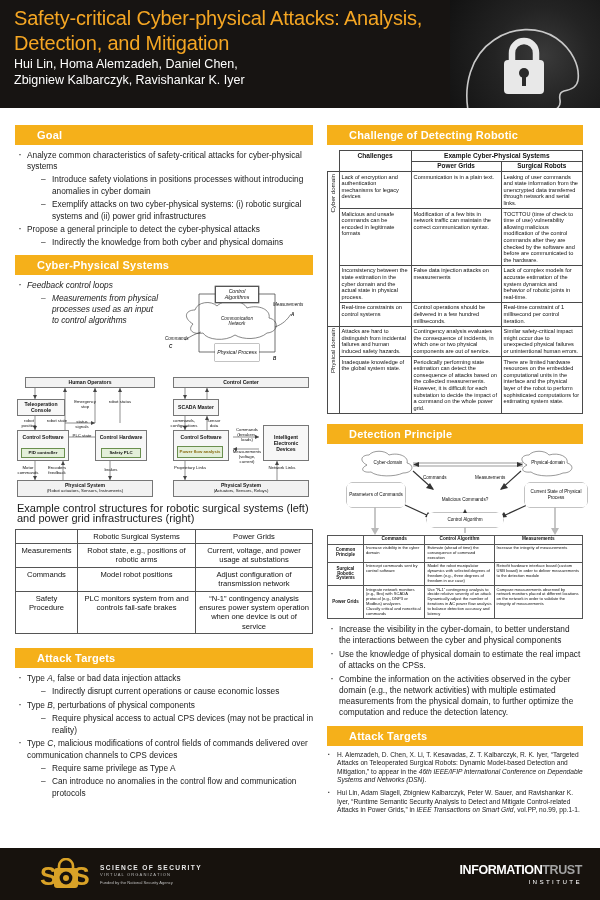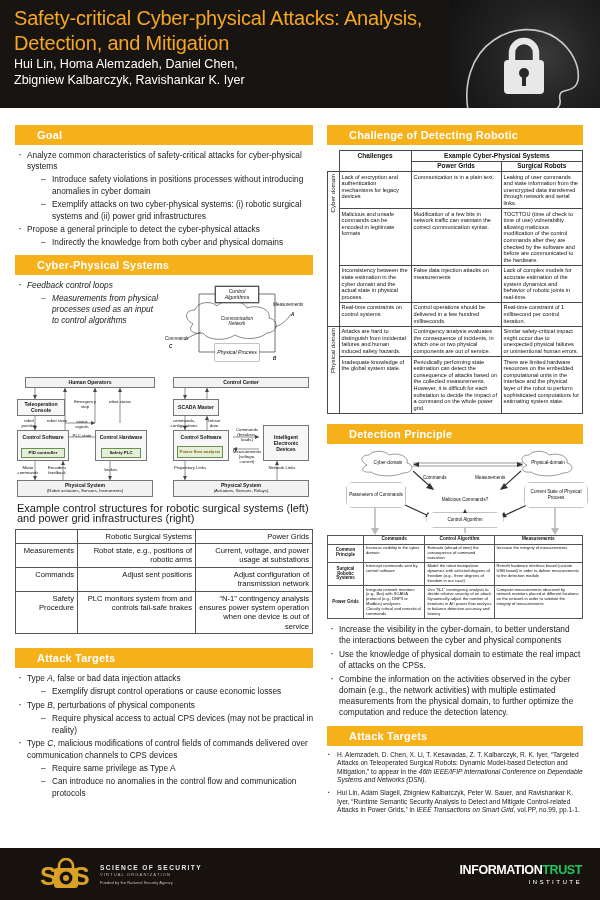--- a/index.html
+++ b/index.html
@@ -121,21 +121,21 @@
   .cbox.green { background:#e3efd9; border:1px solid #6a8f4e; font-weight:bold; }
   .clab { position:absolute; font-size:4.3px; color:#111; line-height:5px; text-align:center; }
   .cap { font-size:11px; line-height:10.5px; color:#1a1a1a; margin:4px 0 5px 2px; }
 
   
   table.cmp {
     width: 100%; border-collapse: collapse; background:#fff;
     font-size: 7.6px; color:#111;
   }
   table.cmp th, table.cmp td {
-    border: 1px solid #555; padding: 2px 3px; vertical-align: top; text-align: right;
+    border: 1px solid #555; padding: 2px 3px; vertical-align: top; text-align: center;
     line-height: 9.4px; font-weight: normal;
   }
   table.cmp thead th { font-weight: normal; }
 
   
   table.chal { width:100%; border-collapse:collapse; font-size:5.6px; color:#111; background:#fff; }
   table.chal th, table.chal td {
     border:1px solid #4a4a4a; padding:1.5px 2px; vertical-align:top; text-align:left;
     line-height:6.6px;
   }
@@ -170,21 +170,21 @@
     position:absolute; left:0; bottom:0; width:600px; height:52px;
     background:#17120d; display:flex; align-items:center;
   }
   .sos { display:flex; align-items:center; margin-left:40px; }
   .sos-txt { margin-left:8px; }
   .sos-l1 { color:#e8e8e8; font-size:6.6px; font-weight:bold; letter-spacing:1.4px; }
   .sos-l2 { color:#b9b9b9; font-size:4.1px; letter-spacing:1.1px; margin-top:1.5px; }
   .sos-l3 { color:#bdbdbd; font-size:4.1px; margin-top:2.5px; }
   .iti { margin-left:auto; margin-right:18px; text-align:right; }
   .iti-l1 { font-size:12.5px; font-weight:bold; letter-spacing:-0.4px; color:#ffffff; }
-  .iti-l1 .or { color:#22c55e; }
+  .iti-l1 .or { color:#a3a3a3; }
   .iti-l2 { font-size:6.2px; letter-spacing:2.4px; color:#ffffff; margin-top:1px; }
 </style>
 </head>
 <body>
 
 <div id="poster">
 
   <div class="header">
     <div class="header-photo">
       <svg class="head-outline" width="130" height="96" viewBox="0 0 130 96">
@@ -383,37 +383,37 @@
           </tr>
         </thead>
         <tbody>
           <tr>
             <td>Measurements</td>
             <td>Robot state, e.g., positions of robotic arms</td>
             <td>Current, voltage, and power usage at substations</td>
           </tr>
           <tr>
             <td>Commands</td>
-            <td>Adjust sent positions</td>
+            <td>Model robot positions</td>
             <td>Adjust configuration of transmission network</td>
           </tr>
           <tr>
             <td>Safety Procedure</td>
             <td>PLC monitors system from and controls fail-safe brakes</td>
             <td>“N-1” contingency analysis ensures power system operation when one device is out of service</td>
           </tr>
         </tbody>
       </table>
 
       <div class="sect-bar" style="margin-top:14px;">Attack Targets</div>
       <ul class="b1">
         <li>
           <span>Type <i>A</i>, false or bad data injection attacks</span>
           <ul class="b2">
-            <li>Exemplify disrupt control operations or cause economic losses</li>
+            <li>Indirectly disrupt current operations or cause economic losses</li>
           </ul>
         </li>
         <li>
           <span>Type <i>B</i>, perturbations of physical components</span>
           <ul class="b2">
             <li>Require physical access to actual CPS devices (may not be practical in reality)</li>
           </ul>
         </li>
         <li>
           <span>Type <i>C</i>, malicious modifications of control fields of commands delivered over communication channels to CPS devices</span>

